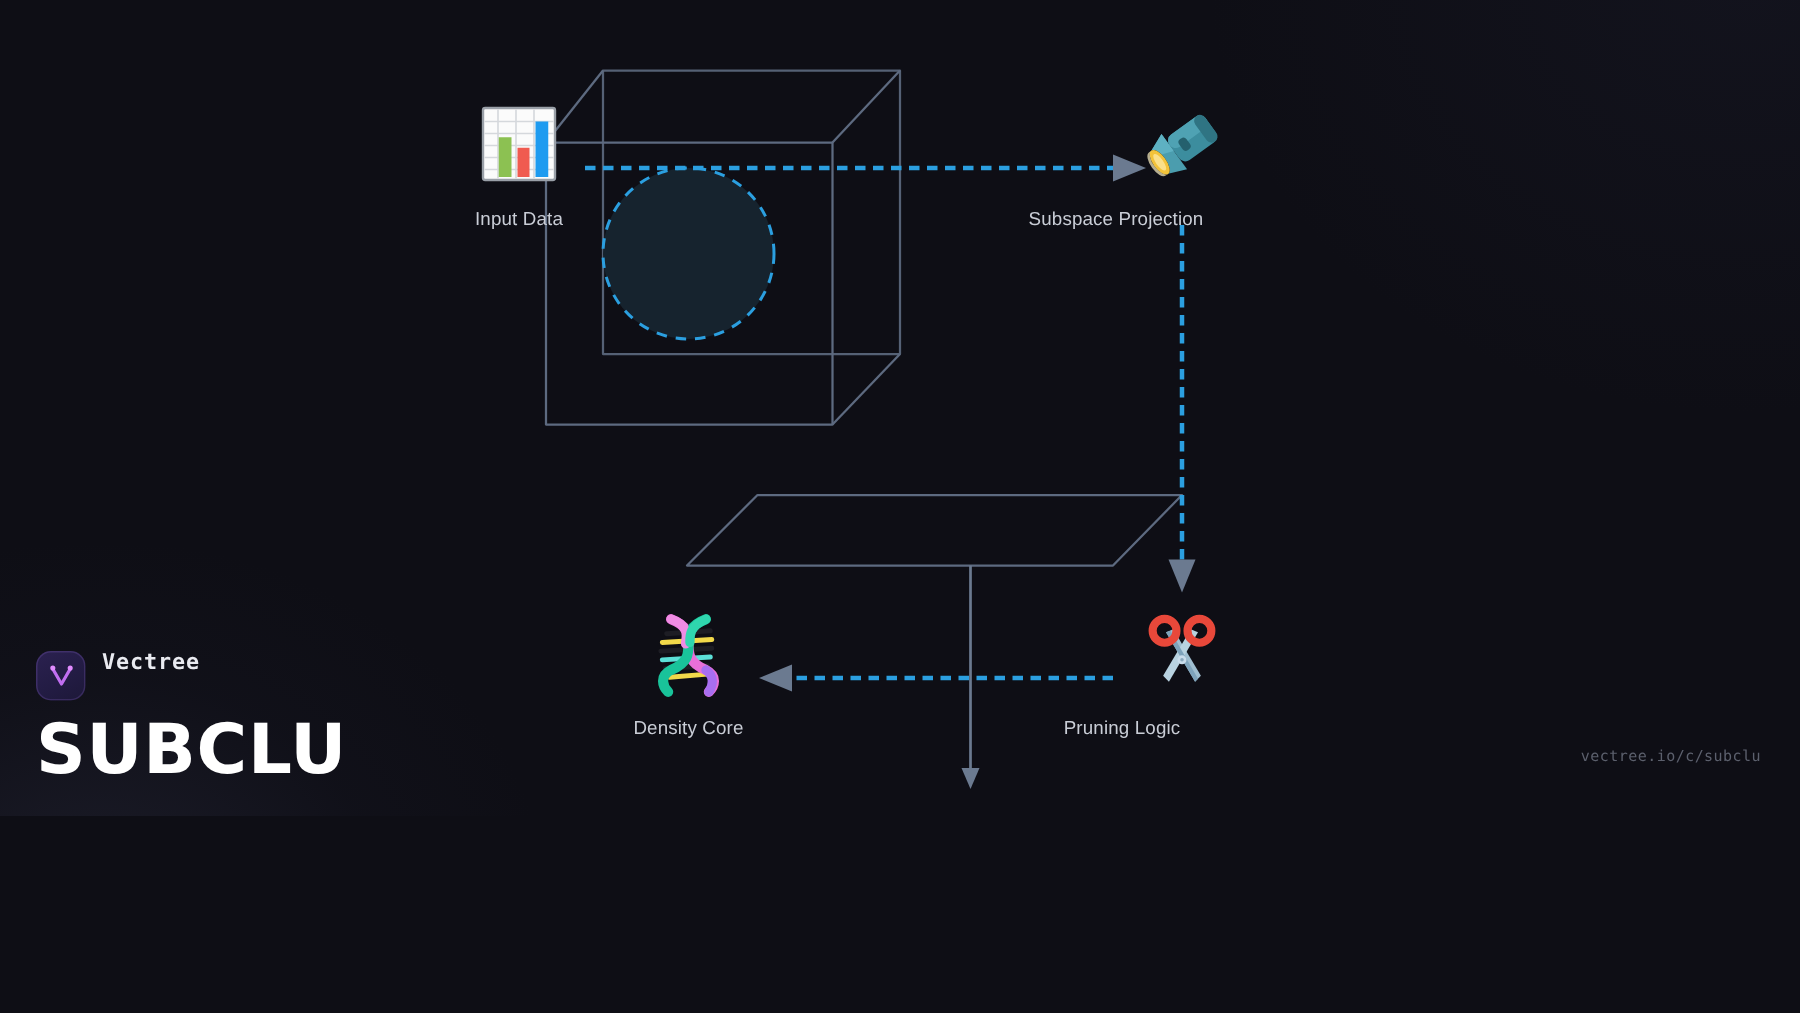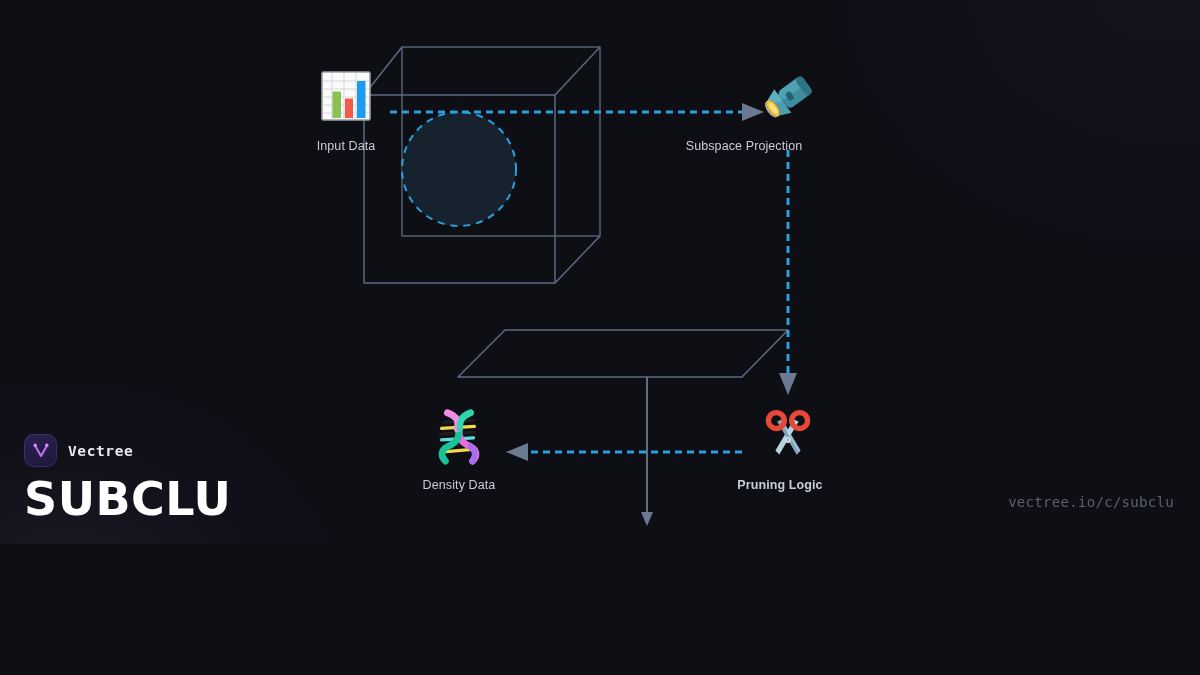--- a/index.html
+++ b/index.html
@@ -59,21 +59,20 @@
   }
 
   
   #brand {
     position: absolute;
     left: 24px;
     bottom: 22px;
   }
   #brand-row {
     display: flex;
-    align-items: center;
     gap: 11px;
   }
   #brand-logo {
     width: 33px;
     height: 33px;
     border-radius: 10px;
     background: linear-gradient(150deg, #2b2150 0%, #231c44 55%, #1d1838 100%);
     box-shadow: inset 0 0 0 1px rgba(150,110,220,0.22);
     display: flex;
     align-items: center;
@@ -93,21 +92,21 @@
     font-weight: bold;
     color: #ffffff;
     letter-spacing: 0.5px;
     line-height: 1;
   }
   #footer-url {
     position: absolute;
     right: 26px;
     bottom: 34px;
     font-family: "DejaVu Sans Mono", "Liberation Mono", monospace;
-    font-size: 14px;
+    font-size: 10px;
     color: #5c606d;
     letter-spacing: 0.3px;
   }
 </style>
 </head>
 <body>
 
 <div id="stage">
 
   <div id="glow-tr"></div>
@@ -231,24 +230,24 @@
 
   <div class="node" style="left:346px; top:133px;">
     <div class="node-label">Input Data</div>
   </div>
 
   <div class="node" style="left:744px; top:133px;">
     <div class="node-label">Subspace Projection</div>
   </div>
 
   <div class="node" style="left:459px; top:472px;">
-    <div class="node-label">Density Data</div>
-  </div>
-
-  <div class="node" style="left:780px; top:472px;font-weight:bold;">
+    <div class="node-label">Density Core</div>
+  </div>
+
+  <div class="node" style="left:748px; top:472px;">
     <div class="node-label">Pruning Logic</div>
   </div>
 
   <div id="brand">
     <div id="brand-row">
       <div id="brand-logo">
         <svg width="20" height="20" viewBox="0 0 20 20">
           <path d="M4 4.6 L10 15 L16 4.6" fill="none" stroke="#c06ef0" stroke-width="2.1" stroke-linecap="round" stroke-linejoin="round"></path>
           <circle cx="4.2" cy="4.3" r="1.7" fill="#e18cff"></circle>
           <circle cx="15.8" cy="4.3" r="1.7" fill="#e18cff"></circle>

